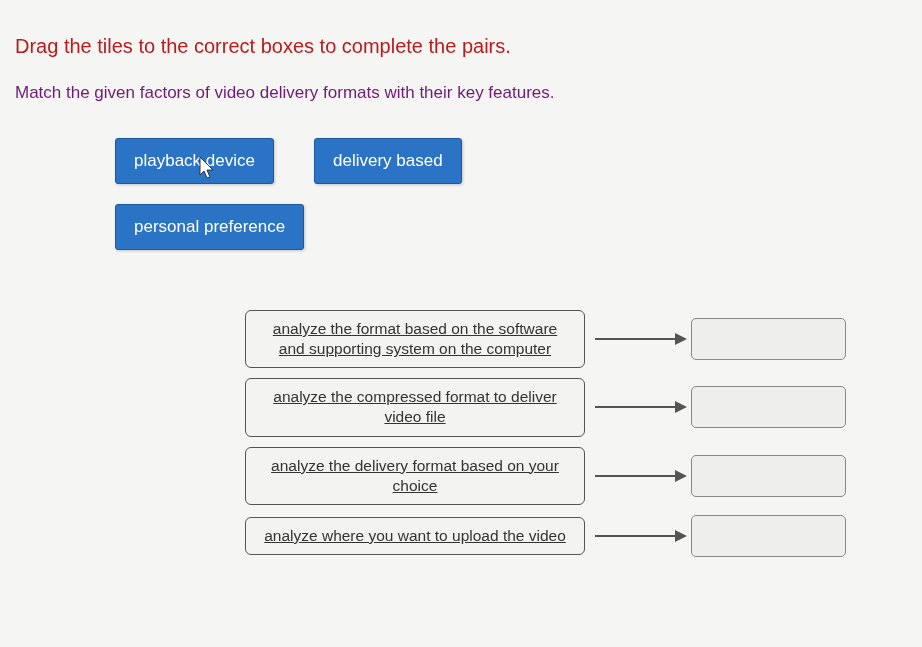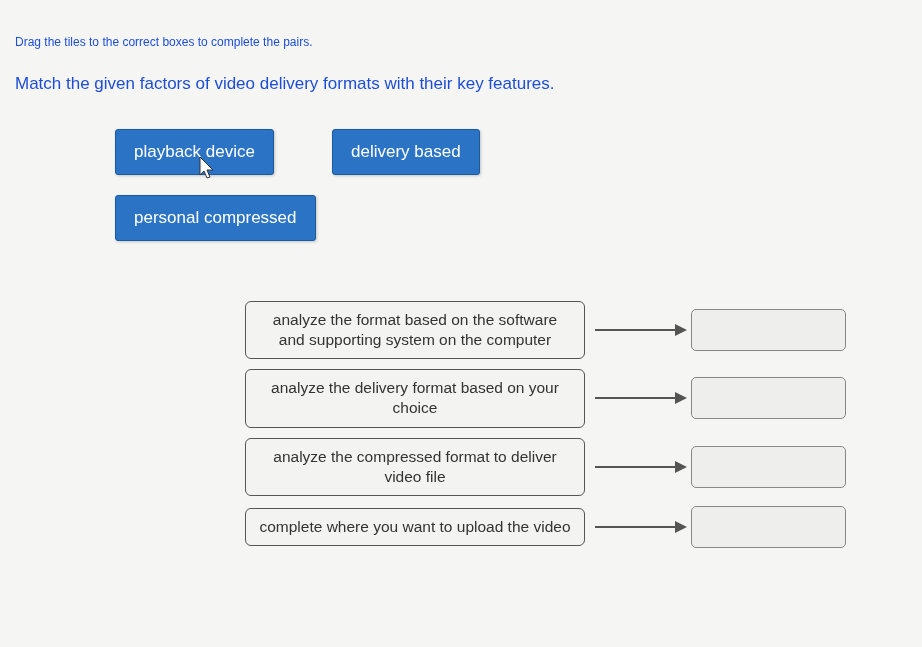--- a/index.html
+++ b/index.html
@@ -11,52 +11,53 @@
       font-family: Arial, Helvetica, sans-serif;
       background: #f5f5f3;
       width: 922px;
       height: 647px;
       padding: 30px 15px 15px 15px;
       color: #333;
       position: relative;
       overflow: hidden;
     }
     .instruction-1 {
-      font-size: 12px;
-      color: #1d4ed8;
+      font-size: 20px;
+      color: #b91c1c;
       margin-bottom: 25px;
       margin-top: 5px;
     }
     .instruction-2 {
       font-size: 17px;
-      color: #1d4ed8;
+      color: #701a75;
       margin-bottom: 35px;
     }
     .tiles-container {
       margin-left: 100px;
       margin-bottom: 60px;
     }
     .tile-row {
       display: flex;
-      gap: 58px;
+      gap: 40px;
       margin-bottom: 20px;
     }
     .tile {
       background: #2b73c4;
       color: #fff;
       padding: 12px 18px;
       font-size: 17px;
       border: 1px solid #1a5a9e;
       border-radius: 3px;
       cursor: grab;
       white-space: nowrap;
       box-shadow: 1px 1px 3px rgba(0,0,0,0.2);
     }
     .match-area {
       margin-left: 230px;
+      text-decoration: underline;
     }
     .match-row {
       display: flex;
       align-items: center;
       margin-bottom: 10px;
     }
     .desc-box {
       width: 340px;
       border: 1.5px solid #555;
       border-radius: 6px;
@@ -106,42 +107,42 @@
 
 <p class="instruction-1">Drag the tiles to the correct boxes to complete the pairs.</p>
 <p class="instruction-2">Match the given factors of video delivery formats with their key features.</p>
 
 <div class="tiles-container">
   <div class="tile-row">
     <div class="tile">playback device</div>
     <div class="tile">delivery based</div>
   </div>
   <div class="tile-row">
-    <div class="tile">personal compressed</div>
+    <div class="tile">personal preference</div>
   </div>
 </div>
 
 <div class="match-area">
   <div class="match-row">
     <div class="desc-box">analyze the format based on the software and supporting system on the computer</div>
     <div class="arrow"></div>
     <div class="drop-box"></div>
   </div>
   <div class="match-row">
+    <div class="desc-box">analyze the compressed format to deliver video file</div>
+    <div class="arrow"></div>
+    <div class="drop-box"></div>
+  </div>
+  <div class="match-row">
     <div class="desc-box">analyze the delivery format based on your choice</div>
     <div class="arrow"></div>
     <div class="drop-box"></div>
   </div>
   <div class="match-row">
-    <div class="desc-box">analyze the compressed format to deliver video file</div>
-    <div class="arrow"></div>
-    <div class="drop-box"></div>
-  </div>
-  <div class="match-row">
-    <div class="desc-box">complete where you want to upload the video</div>
+    <div class="desc-box">analyze where you want to upload the video</div>
     <div class="arrow"></div>
     <div class="drop-box"></div>
   </div>
 </div>
 
 <div class="cursor-overlay">
   <svg viewBox="0 0 22 26">
     <path d="M5 2 L5 20 L9 16 L12 23 L15 22 L12 15 L18 15 Z" fill="#fff" stroke="#333" stroke-width="1"></path>
   </svg>
 </div>

